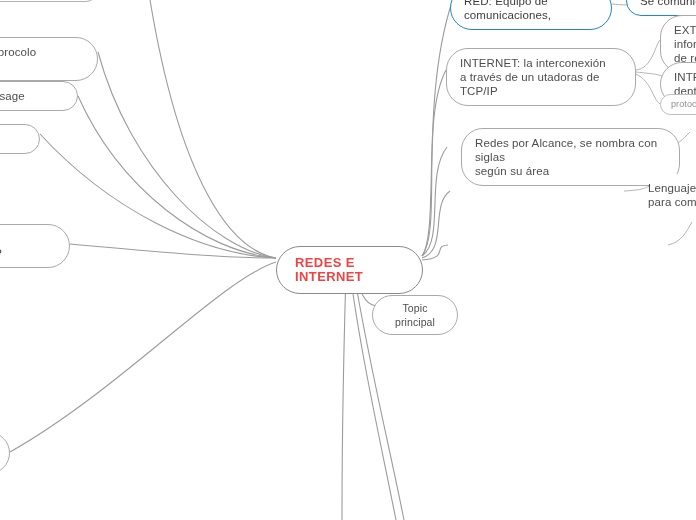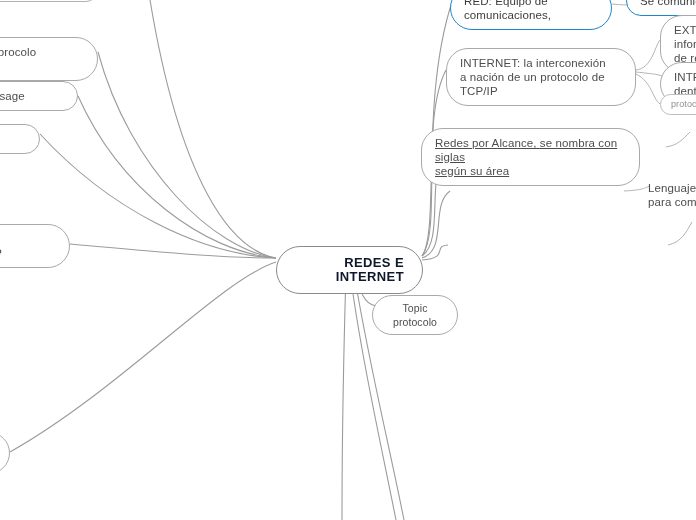--- a/index.html
+++ b/index.html
@@ -22,26 +22,26 @@
     color:#4d4d4d;
     font-size:11.5px;
     line-height:14px;
     padding:7px 13px;
     white-space:pre-line;
     letter-spacing:.1px;
   }
   .node.center{
     border:1.6px solid #8a8a8a;
     border-radius:26px;
-    color:#0f172a;
+    color:#ef4444;
     font-weight:bold;
     font-size:13px;
     letter-spacing:.4px;
     padding:9px 18px;
-    text-align:right;
+    text-align:left;
   }
   .node.blue{border:1.6px solid #1f86c8;color:#3c3c3c;}
   .node.small{font-size:9px;line-height:11px;color:#8e8e8e;padding:4px 10px;border-color:#bdbdbd;}
   .node.naked{border:1px solid #b0b0b0;}
 </style>
 </head>
 <body>
 
 <div id="canvas">
 
@@ -86,36 +86,36 @@
   <div class="node" style="left:-62px;top:224px;width:132px;">nación
 res HTTP</div>
 
   <div class="node" style="left:-58px;top:432px;width:68px;height:42px;"></div>
 
   <div class="node blue" style="left:450px;top:-14px;width:162px;">RED: Equipo de comunicaciones,</div>
 
   <div class="node blue" style="left:626px;top:-14px;width:110px;">Se comunic</div>
 
   <div class="node" style="left:446px;top:48px;width:190px;">INTERNET: la interconexión
-a nación de un protocolo de  TCP/IP</div>
+a través de un utadoras de  TCP/IP</div>
 
   <div class="node" style="left:660px;top:15px;width:110px;">EXTRA
 inform
 de red</div>
 
   <div class="node" style="left:660px;top:62px;width:110px;">INTRA
 dentro</div>
 
   <div class="node small" style="left:660px;top:94px;width:90px;">protocol</div>
 
-  <div class="node" style="left:421px;top:128px;width:219px;text-decoration:underline;">Redes por Alcance, se nombra con siglas
+  <div class="node" style="left:461px;top:128px;width:219px;">Redes por Alcance, se nombra con siglas
 según su área</div>
 
 
   <div class="node" style="left:648px;top:174px;width:110px;border:none;padding-left:0;">Lenguajes
 para comu</div>
 
 
   <div class="node center" style="left:276px;top:246px;width:147px;">REDES E INTERNET</div>
 
-  <div class="node" style="left:372px;top:295px;width:86px;font-size:10.5px;padding:5px 11px;text-align:center;">Topic protocolo</div>
+  <div class="node" style="left:372px;top:295px;width:86px;font-size:10.5px;padding:5px 11px;text-align:center;">Topic principal</div>
 
 </div>
 
 </body></html>

